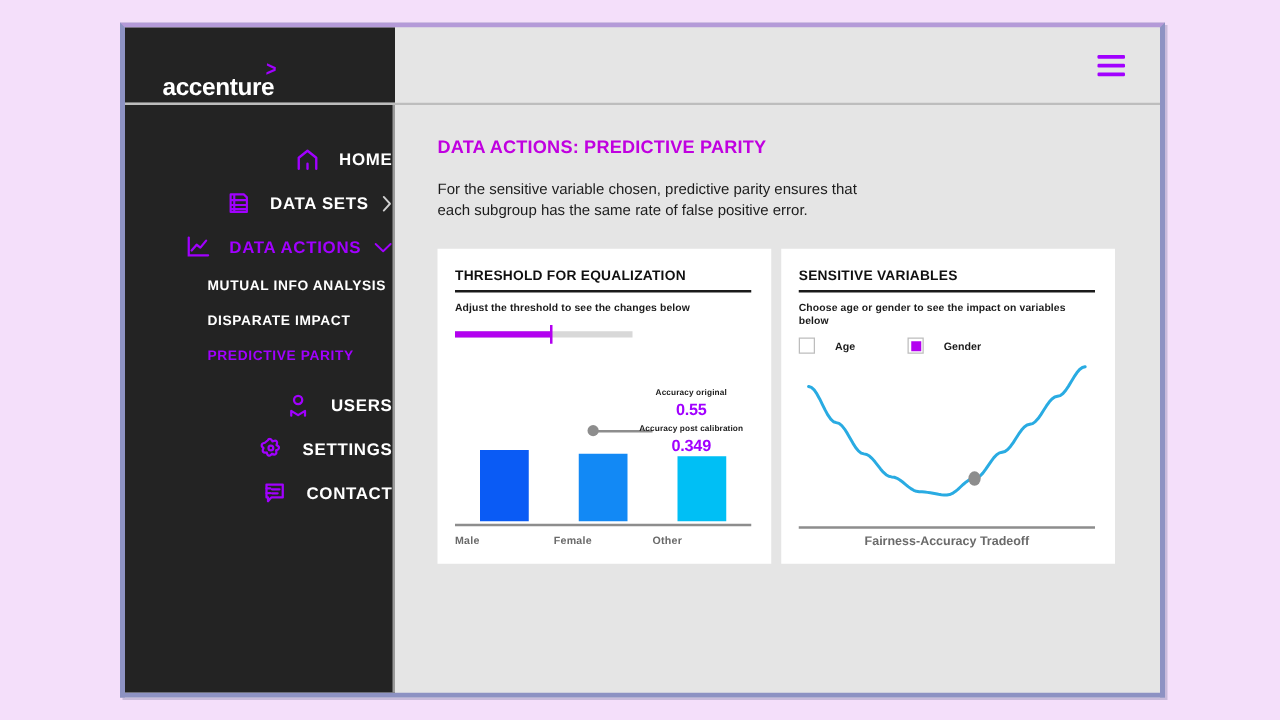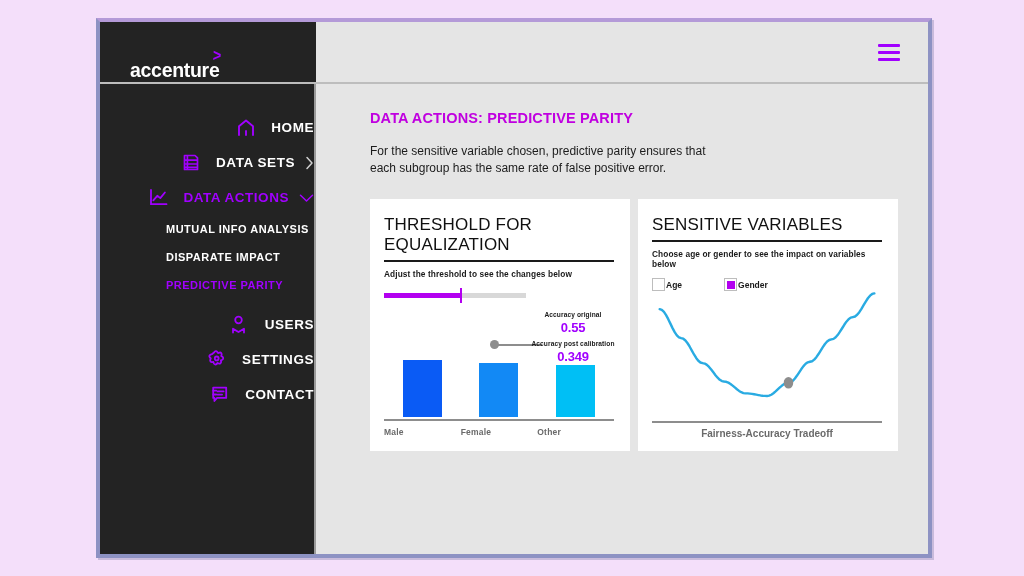--- a/index.html
+++ b/index.html
@@ -91,42 +91,42 @@
   .sub-item {
     padding-left: 66px; height: 28px;
     display: flex; align-items: center; cursor: pointer;
   }
   .sub-label { color: #ffffff; font-size: 11px; font-weight: 700; letter-spacing: 0.5px; }
   .sub-item.active .sub-label { color: #a100ff; }
 
   .nav-gap { height: 8px; }
 
   
-  #main { flex: 1; background: #e5e5e5; padding: 26px 30px 0 34px; min-width: 0; margin-left: 20px; }
+  #main { flex: 1; background: #e5e5e5; padding: 26px 30px 0 34px; min-width: 0; }
   #page-title {
     color: #c000e0; font-size: 14.5px; font-weight: 700;
     letter-spacing: 0.15px;
   }
   #page-desc {
     margin-top: 17px;
     color: #1c1c1c; font-size: 12px; line-height: 1.42;
     max-width: 350px;
   }
 
   
   #cards { display: flex; gap: 8px; margin-top: 22px; }
   .card {
     background: #ffffff;
     width: 267px; height: 252px;
     padding: 16px 16px 10px 14px;
     position: relative;
     display: flex; flex-direction: column;
   }
   .card-title {
-    font-size: 17px; font-weight: 400; color: #101010;
+    font-size: 11px; font-weight: 700; color: #101010;
     letter-spacing: 0.2px;
   }
   .card-rule { height: 2px; background: #1a1a1a; margin: 5px 0 7px 0; }
   .card-sub { font-size: 8.3px; font-weight: 700; color: #1a1a1a; letter-spacing: 0.1px; }
 
   
   .slider-wrap { margin-top: 9px; position: relative; height: 14px; cursor: pointer; }
   .slider-track { position: absolute; left: 0; top: 5px; width: 142px; height: 5px; background: #d8d8d8; }
   .slider-fill { position: absolute; left: 0; top: 5px; width: 76px; height: 5px; background: #b300f0; }
   .slider-handle { position: absolute; left: 75px; top: 0; width: 2.5px; height: 15px; background: #b300f0; }
@@ -145,21 +145,21 @@
   .bars { position: absolute; left: 14px; right: 16px; bottom: 34px; height: 116px; }
   .bars-inner { display: flex; align-items: flex-end; justify-content: space-around; height: 100%; }
   .bar-col { width: 33%; display: flex; justify-content: center; align-items: flex-end; height: 100%; }
   .bar { width: 39px; }
   .axis-line { position: absolute; left: 14px; right: 16px; bottom: 30px; height: 2px; background: #8d8d8d; }
   .bar-labels { position: absolute; left: 14px; right: 16px; bottom: 14px; display: flex; }
   .bar-label { width: 33.33%; text-align: left; font-size: 8.5px; font-weight: 700; color: #6a6a6a; letter-spacing: 0.2px; }
 
   
   .checks { display: flex; align-items: center; gap: 10px; margin-top: 9px; }
-  .check-group { display: flex; align-items: center; gap: 1px; cursor: pointer; }
+  .check-group { display: flex; align-items: center; gap: 16px; cursor: pointer; }
   .checkbox { width: 13px; height: 13px; border: 1.4px solid #bdbdbd; background: #fff; display: flex; align-items: center; justify-content: center; }
   .checkbox.checked { border-color: #bdbdbd; }
   .checkbox .fill { width: 8px; height: 8px; background: #b300f0; }
   .check-label { font-size: 8.5px; font-weight: 700; color: #1a1a1a; }
   .checks .spacer { width: 22px; }
 
   
   .curve-area { position: absolute; left: 14px; right: 16px; top: 72px; bottom: 30px; }
   .curve-area svg { width: 100%; height: 100%; display: block; }
   .curve-axis { position: absolute; left: 14px; right: 16px; bottom: 28px; height: 2px; background: #8d8d8d; }

